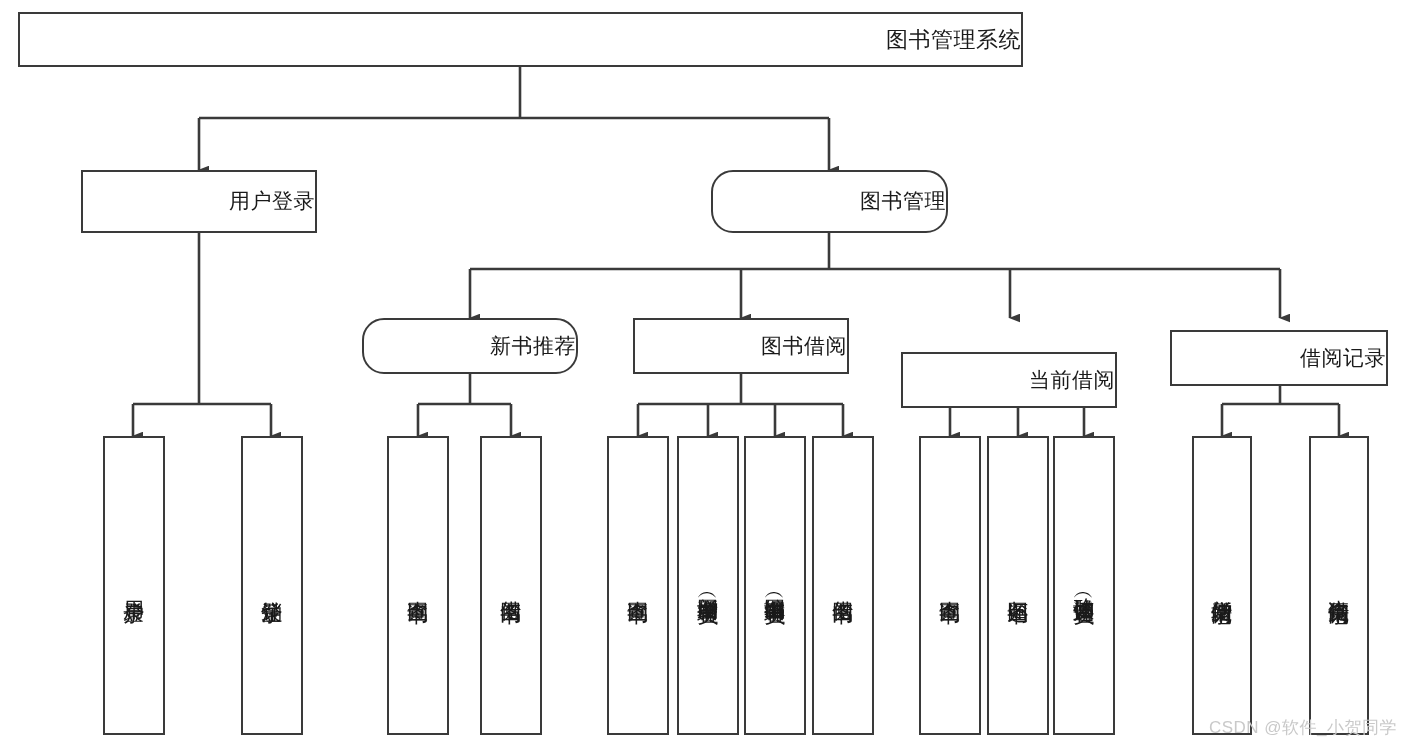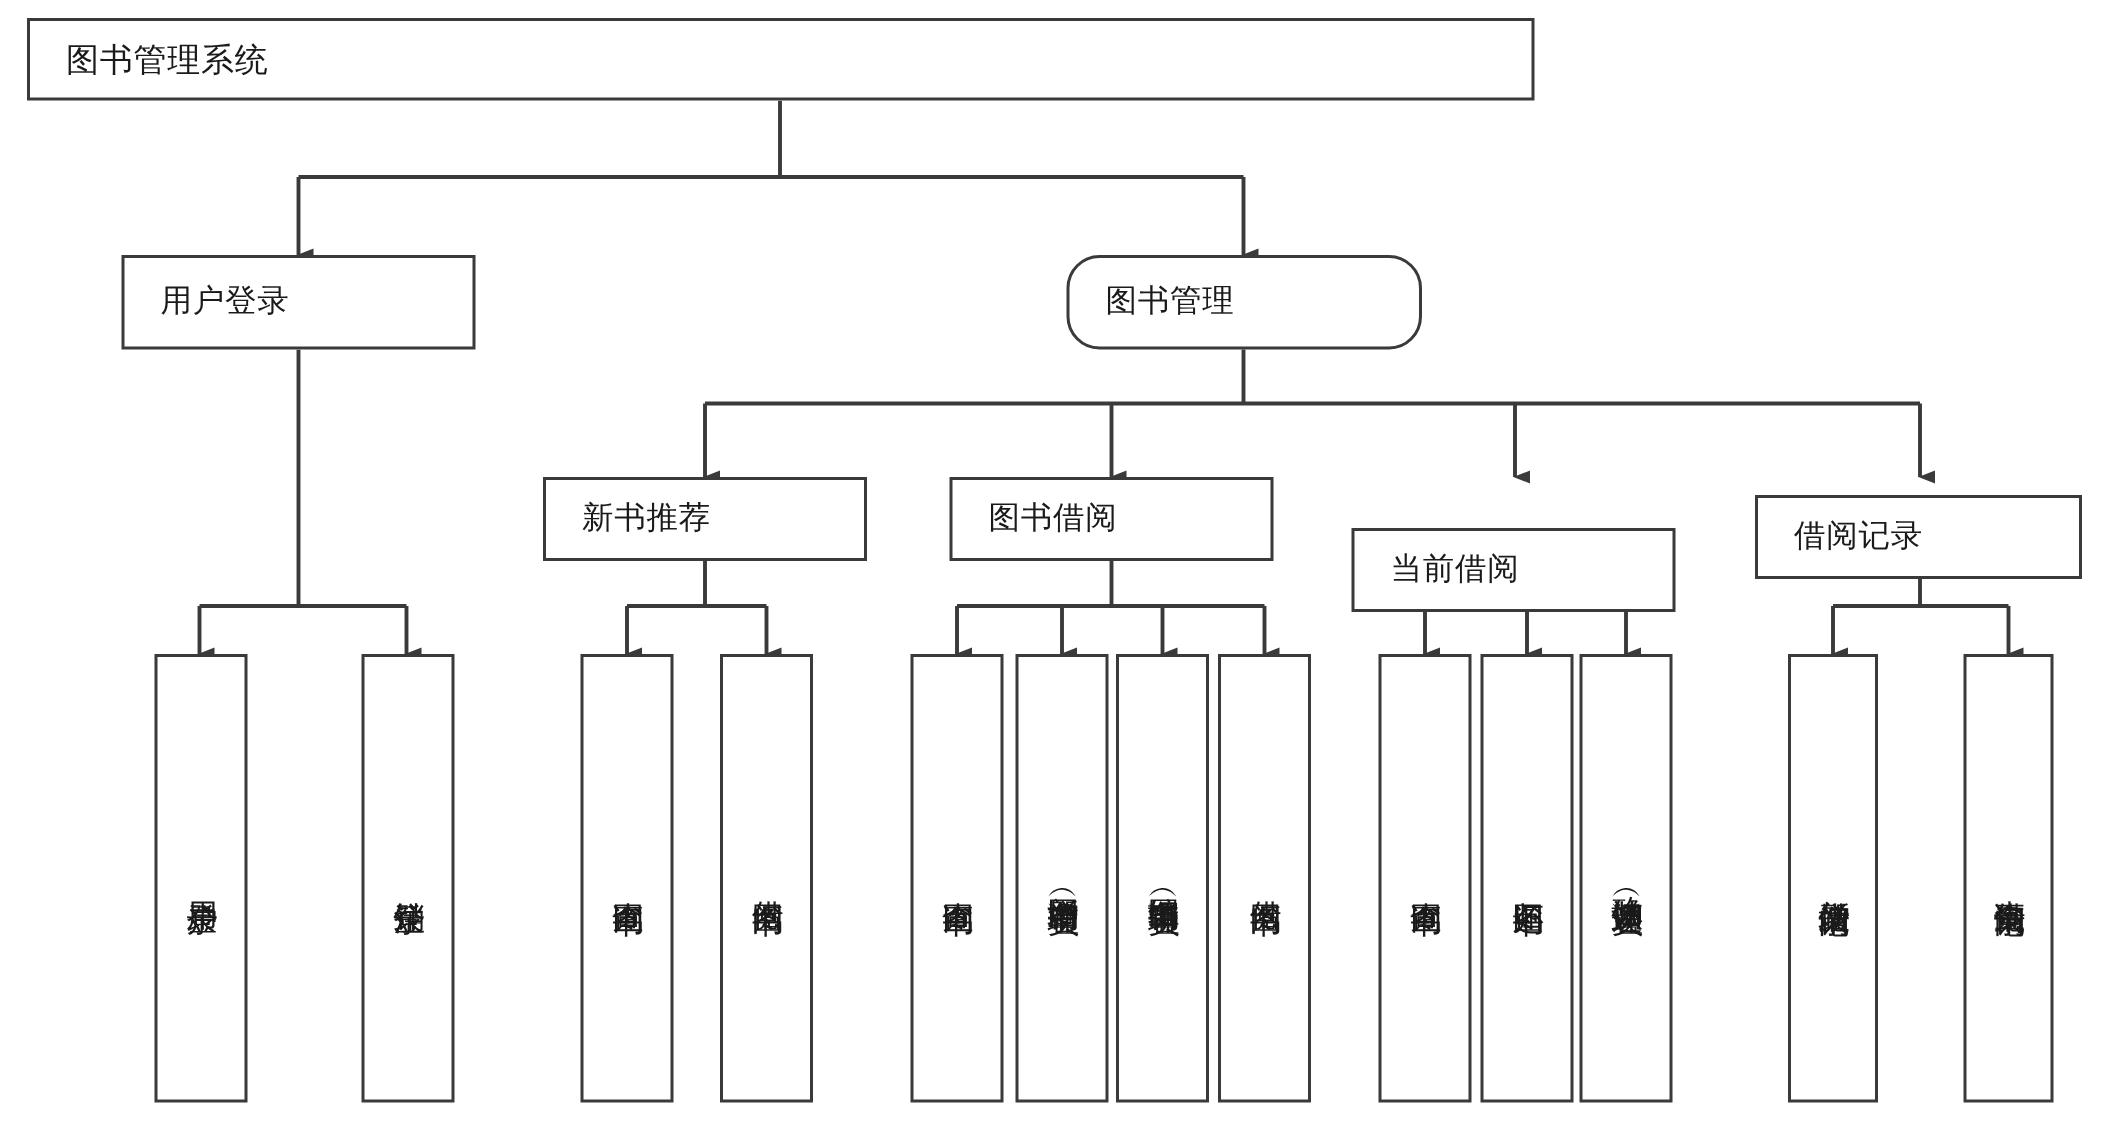--- a/index.html
+++ b/index.html
@@ -26,21 +26,21 @@
     height: 747px;
     pointer-events: none;
   }
   .node {
     position: absolute;
     box-sizing: border-box;
     background: #ffffff;
     border: 2px solid #3a3a3a;
     display: flex;
     align-items: center;
-    justify-content: flex-start;
+    justify-content: flex-end;
     color: #1a1a1a;
     padding-left: 24px;
   }
   .node-label {
     display: block;
     text-align: center;
     line-height: 1.15;
     white-space: nowrap;
     color: #1a1a1a;
   }
@@ -127,21 +127,21 @@
   <div id="nodes-layer">
       <div class="node root horizontal" style="left: 18px; top: 12px; width: 1005px; height: 55px;">
         <span class="node-label">图书管理系统</span>
       </div>
       <div class="node level2 horizontal" style="left: 81px; top: 170px; width: 236px; height: 63px;">
         <span class="node-label">用户登录</span>
       </div>
       <div class="node level2 horizontal" style="left: 711px; top: 170px; width: 237px; height: 63px; border-radius: 22px;">
         <span class="node-label">图书管理</span>
       </div>
-      <div class="node level3 horizontal" style="left: 362px; top: 318px; width: 216px; height: 56px;">
+      <div class="node level3 horizontal" style="left: 362px; top: 318px; width: 216px; height: 56px; border-radius: 22px;">
         <span class="node-label">新书推荐</span>
       </div>
       <div class="node level3 horizontal" style="left: 633px; top: 318px; width: 216px; height: 56px;">
         <span class="node-label">图书借阅</span>
       </div>
       <div class="node level3 horizontal" style="left: 901px; top: 318px; width: 216px; height: 56px; margin-top: 34px;">
         <span class="node-label">当前借阅</span>
       </div>
       <div class="node level3 horizontal" style="left: 1170px; top: 330px; width: 218px; height: 56px;">
         <span class="node-label">借阅记录</span>
@@ -180,13 +180,14 @@
         <span class="node-label">确认归还（管理员）</span>
       </div>
       <div class="node leaf vertical" style="left: 1192px; top: 436px; width: 60px; height: 299px;">
         <span class="node-label">新增借阅记录</span>
       </div>
       <div class="node leaf vertical" style="left: 1309px; top: 436px; width: 60px; height: 299px;">
         <span class="node-label">查询借阅记录</span>
       </div>
     </div>
 
+  <div id="watermark">CSDN @软件_小贺同学</div>
 </div>
 
 </body></html>

